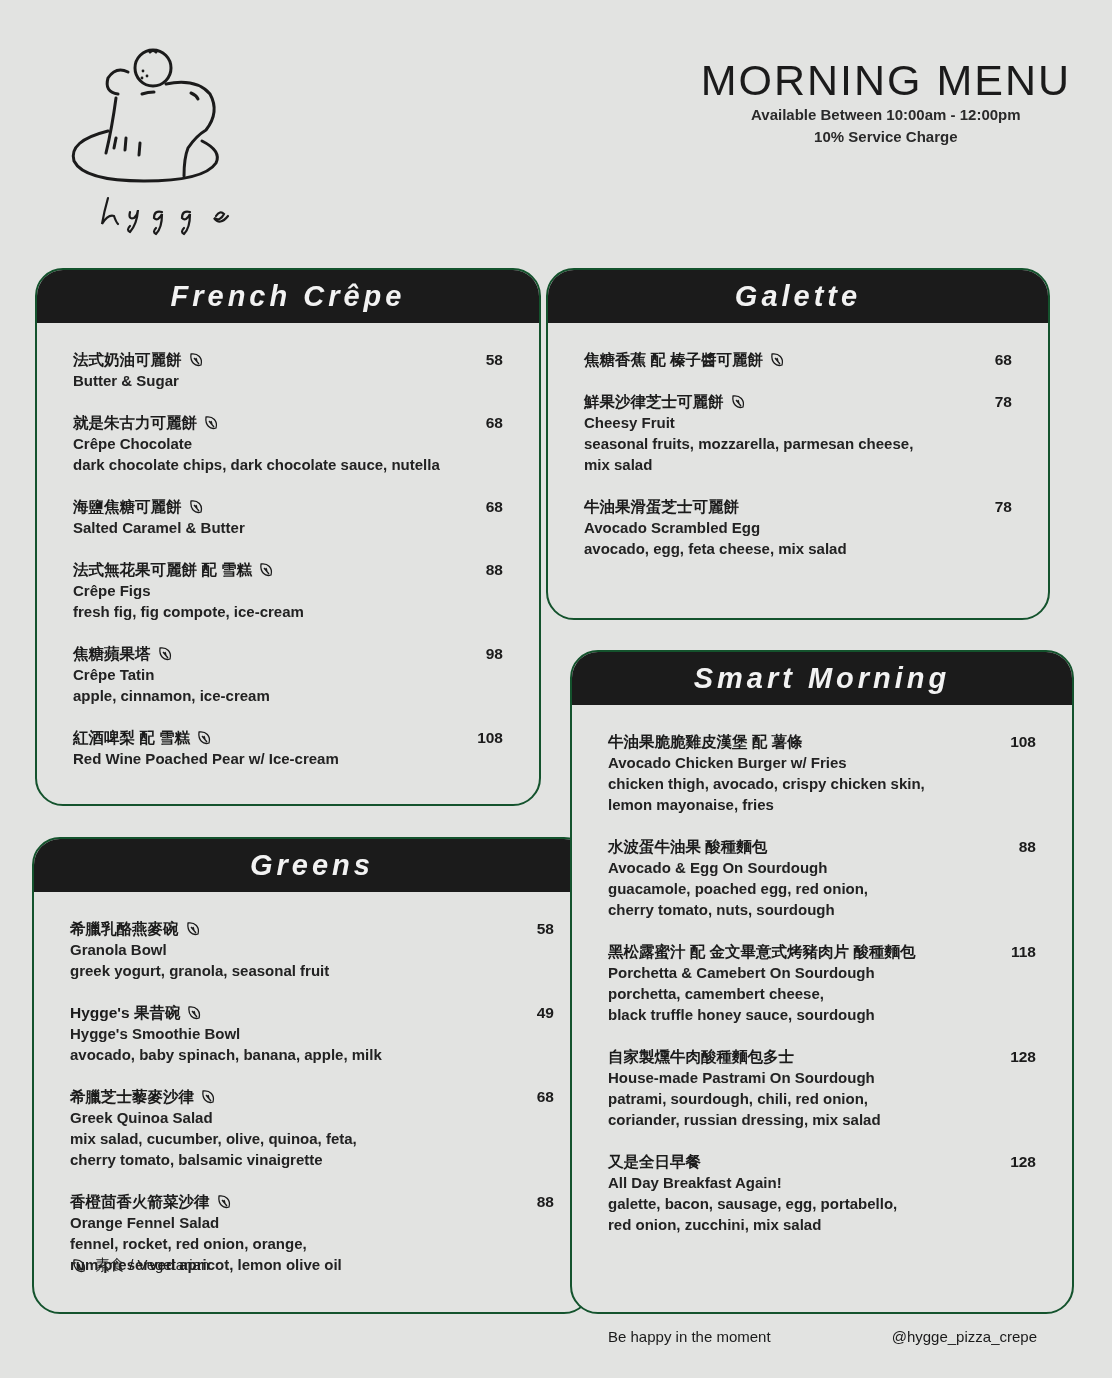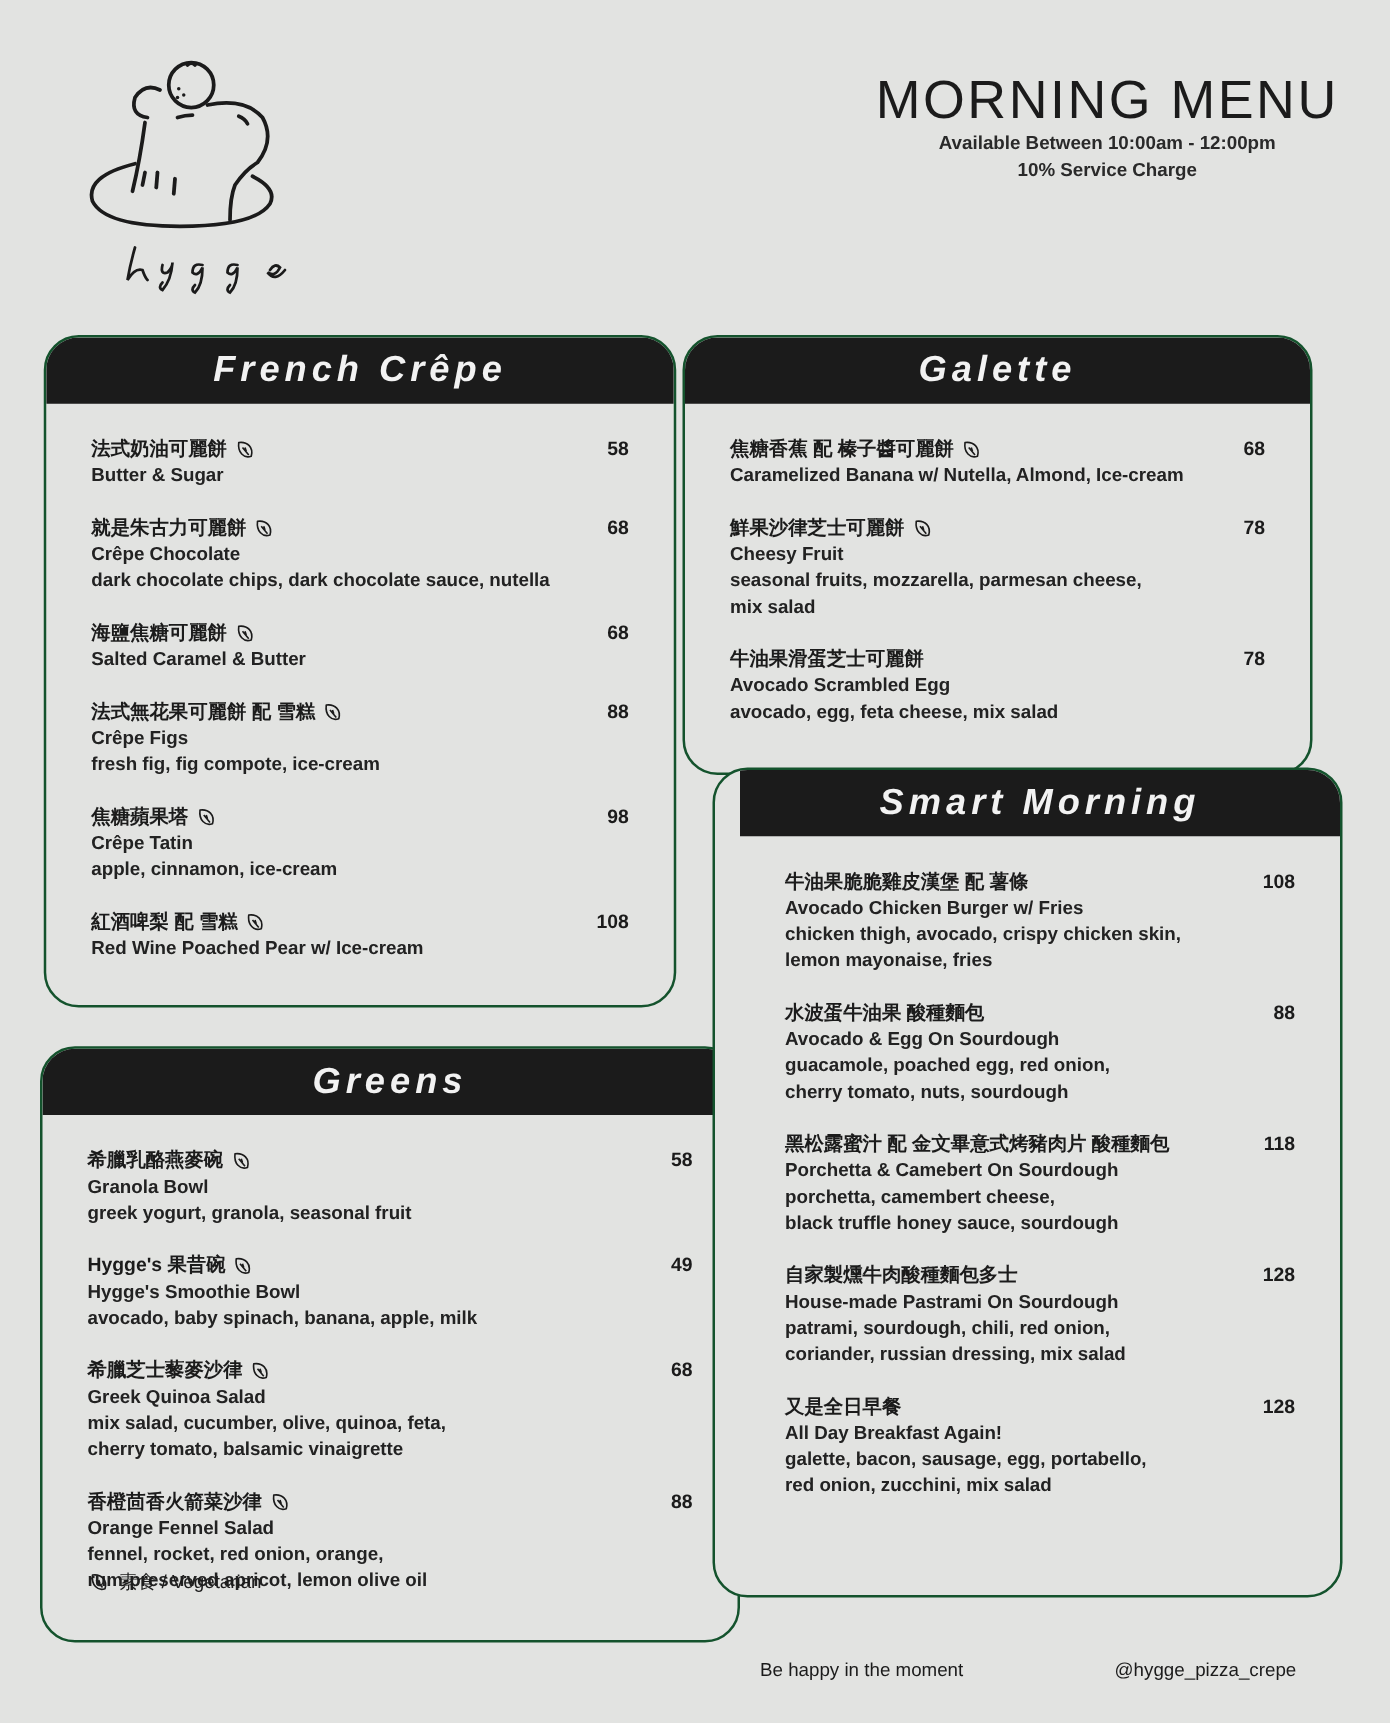--- a/index.html
+++ b/index.html
@@ -282,21 +282,20 @@
       <div class="item-zh">
         <span>焦糖香蕉 配 榛子醬可麗餅</span>
       <span class="veg-icon">
                 <svg width="16" height="16" viewBox="0 0 16 16">
                   <path d="M3 2 C10 1 15 6 13 13 C7 15 2 10 3 2 Z M6 6 L11 12 M8 6 l1 3" fill="none" stroke="#1b1b1b" stroke-width="1.3" stroke-linejoin="round"></path>
                 </svg>
               </span>
             </div>
       <div class="item-price">68</div>
     </div>
-    <div class="item-en">Caramelized Banana w/ Nutella, Almond, Ice-cream</div>
 
   </div>
         <div class="item">
     <div class="item-row">
       <div class="item-zh">
         <span>鮮果沙律芝士可麗餅</span>
       <span class="veg-icon">
                 <svg width="16" height="16" viewBox="0 0 16 16">
                   <path d="M3 2 C10 1 15 6 13 13 C7 15 2 10 3 2 Z M6 6 L11 12 M8 6 l1 3" fill="none" stroke="#1b1b1b" stroke-width="1.3" stroke-linejoin="round"></path>
                 </svg>
@@ -314,21 +313,21 @@
         <span>牛油果滑蛋芝士可麗餅</span>
       </div>
       <div class="item-price">78</div>
     </div>
     <div class="item-en">Avocado Scrambled Egg</div>
     <div class="item-desc">avocado, egg, feta cheese, mix salad</div>
   </div>
       </div>
   </div>
 
-  <div class="card" id="card-smart" style="left:570px; top:614px; width:504px; height:664px;padding-left:20px;">
+  <div class="card" id="card-smart" style="left:570px; top:650px; width:504px; height:664px;">
     <div class="card-head">Smart Morning</div>
     <div class="card-body">
         <div class="item">
     <div class="item-row">
       <div class="item-zh">
         <span>牛油果脆脆雞皮漢堡 配 薯條</span>
       </div>
       <div class="item-price">108</div>
     </div>
     <div class="item-en">Avocado Chicken Burger w/ Fries</div>

